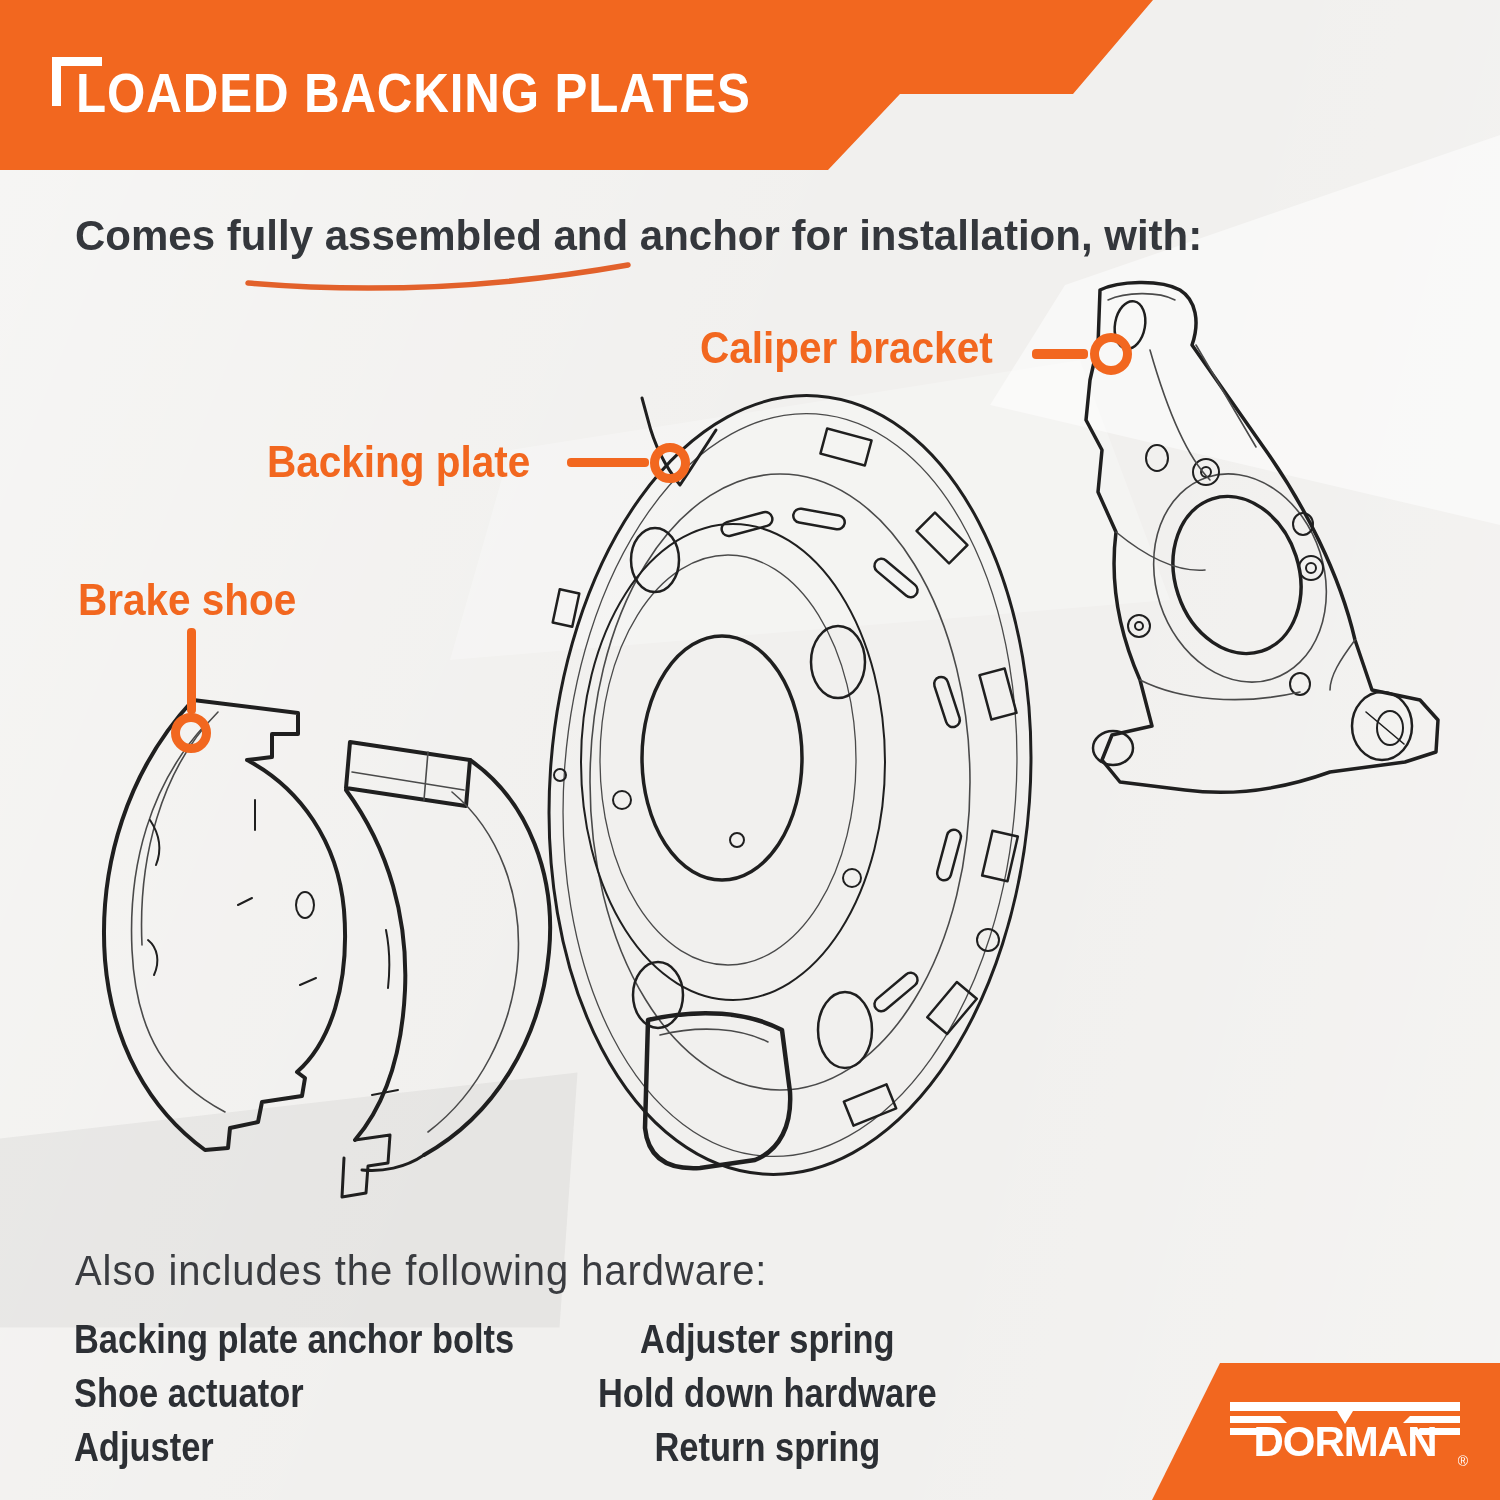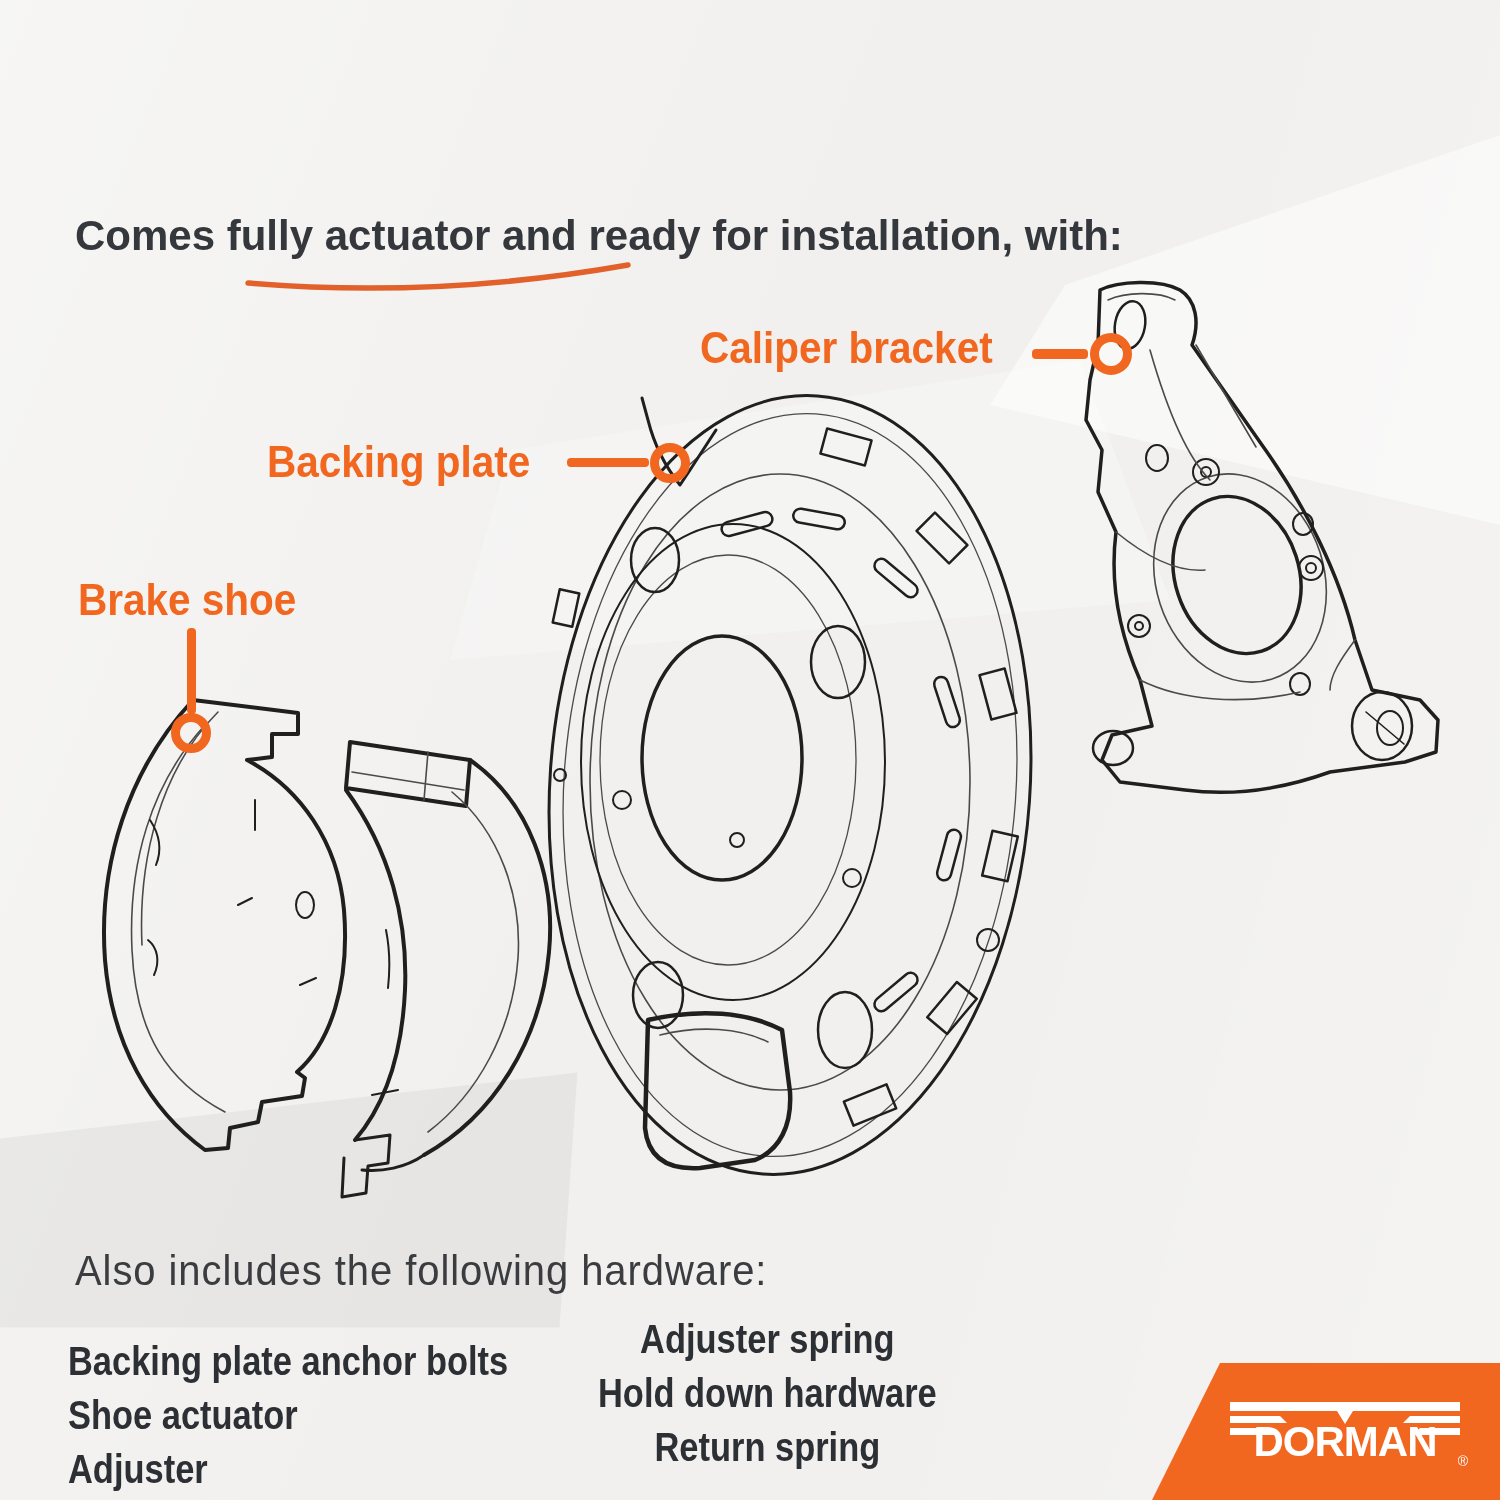--- a/index.html
+++ b/index.html
@@ -46,21 +46,21 @@
 
   
   .art{position:absolute;left:0;top:0;width:1500px;height:1500px;}
 
   
   .hw-heading{
     position:absolute;left:75px;top:1246px;color:#3a3c40;font-size:43px;font-weight:normal;
     letter-spacing:1px;white-space:nowrap;transform:scaleX(.93);transform-origin:left top;
   }
   .hw-col{position:absolute;top:1312px;}
-  .hw-col.left{left:68px;margin-top:22px;}
+  .hw-col.left{left:74px;}
   .hw-col.right{left:598px;text-align:center;}
   .hw-item{
     font-size:41px;font-weight:bold;color:#2c2f34;line-height:54px;white-space:nowrap;
     transform:scaleX(.84);transform-origin:left top;
   }
 
   
   .brand-banner{
     position:absolute;left:1140px;top:1360px;width:360px;height:140px;background:#F2671F;
     clip-path:polygon(80px 3px,360px 3px,360px 140px,12px 140px);
@@ -69,22 +69,26 @@
 </style>
 </head>
 <body>
 
 <div class="stage">
 
   <div class="bg-shape bg-sheen-tr"></div>
   <div class="bg-shape bg-sheen-mid"></div>
   <div class="bg-shape bg-band-left"></div>
 
-
-  <div class="intro">Comes fully actuator and ready for installation, with:</div>
+  <div class="banner">
+    <div class="corner-bracket"></div>
+    <div class="page-title">LOADED BACKING PLATES</div>
+  </div>
+
+  <div class="intro">Comes fully assembled and anchor for installation, with:</div>
   <svg class="swoosh" viewBox="0 0 400 46">
     <path d="M 8 28 Q 195 44 388 10" fill="none" stroke="#E2612B" stroke-width="5.5" stroke-linecap="round"></path>
   </svg>
 
   <svg class="art" viewBox="0 0 1500 1500" fill="none" stroke-linecap="round" stroke-linejoin="round">
 
     <g stroke="#1f1f1f">
 
       <path stroke-width="4" d="M 193 700 L 298 713 L 298 734 L 272 734 L 272 757 L 247 760
         C 300 788 338 842 344 910 C 350 985 330 1043 297 1072

